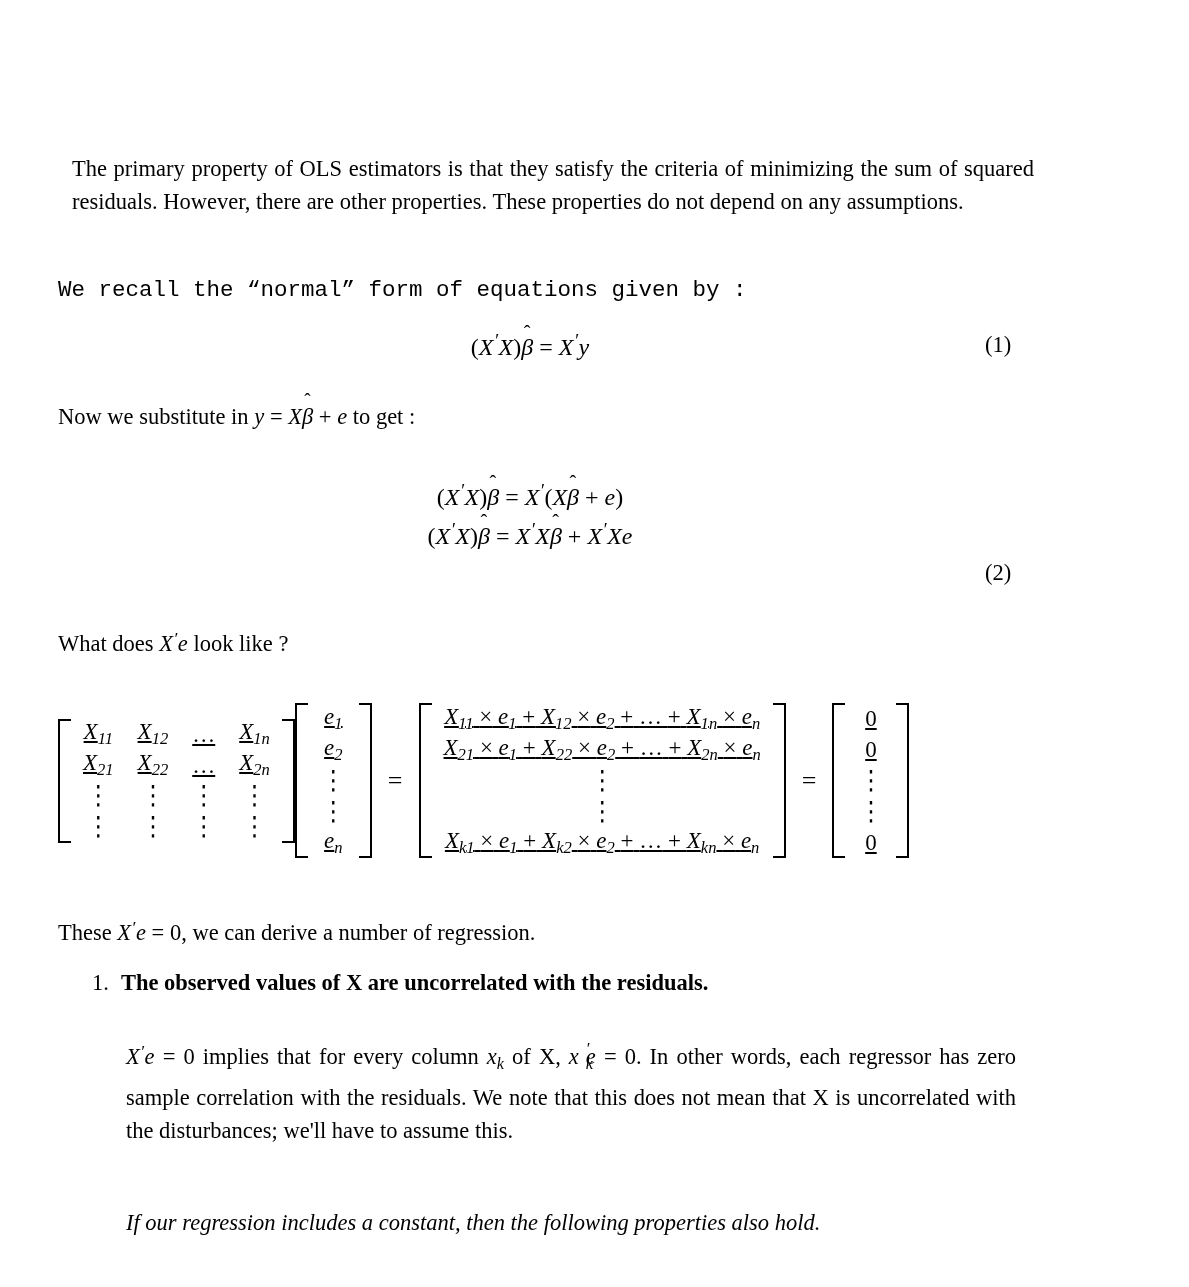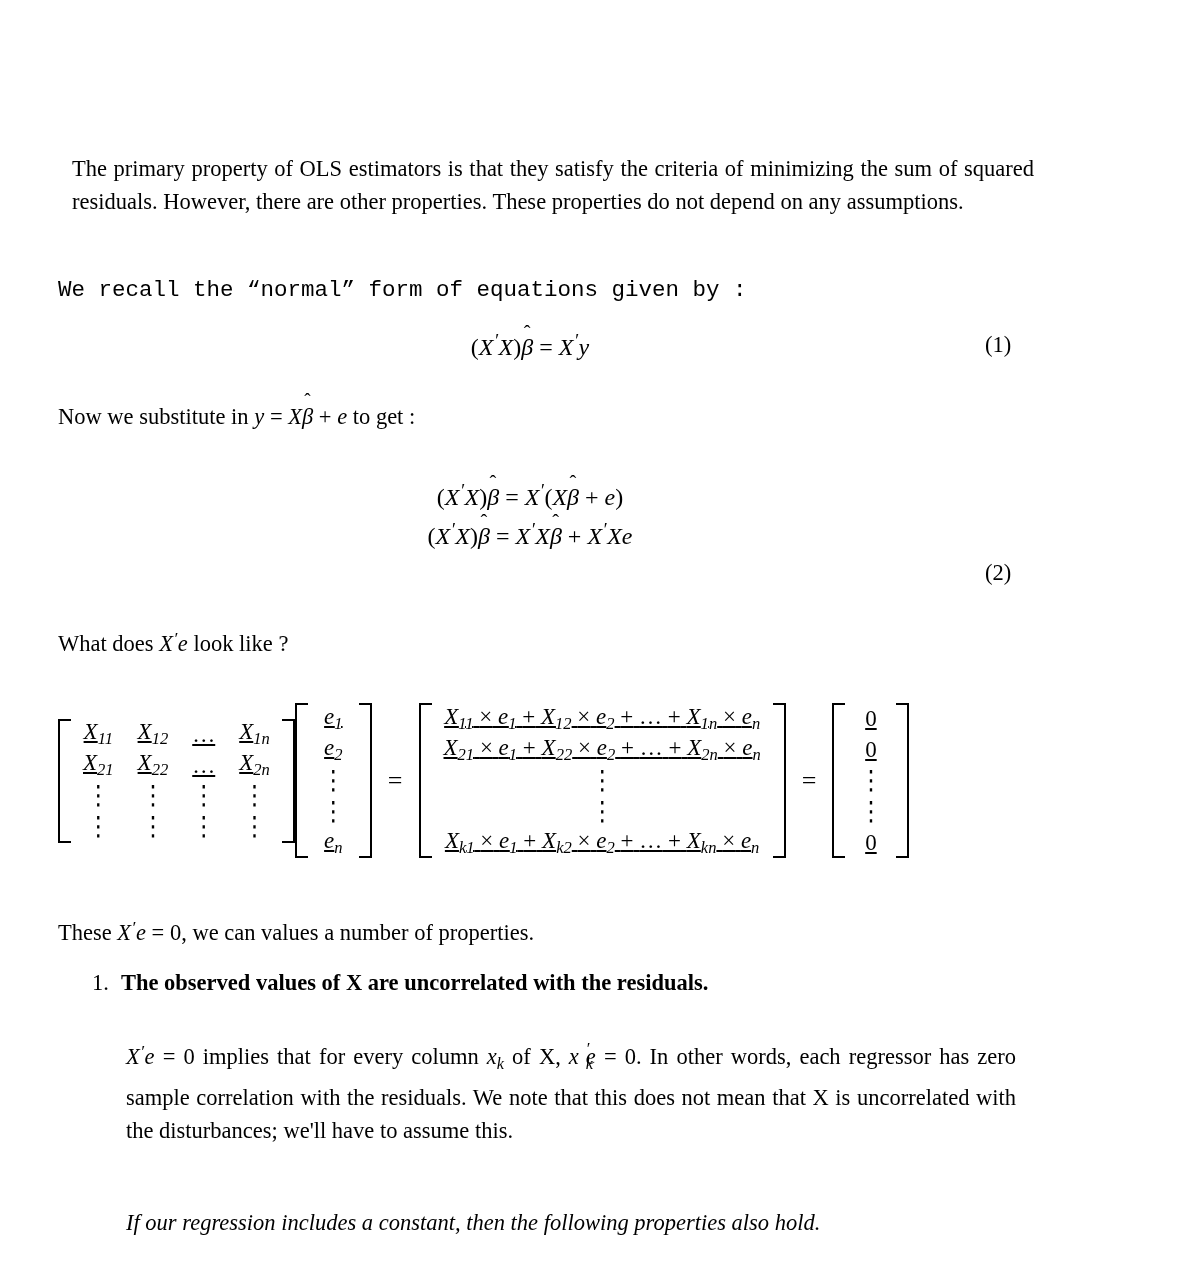--- a/index.html
+++ b/index.html
@@ -359,21 +359,21 @@
           </div>
         <div class="mrow">
             <div class="mcell"><span class="mup">0</span></div>
           </div>
       </div>
     </div>
 
   </div>
 
   <div class="para nojust" id="para-from">
-    <span>These </span><span class="mi">X</span><span class="prime">′</span><span class="mi">e</span> <span class="mup">=</span> <span class="mup">0</span><span>, we can values a number of properties.</span>
+    <span>These </span><span class="mi">X</span><span class="prime">′</span><span class="mi">e</span> <span class="mup">=</span> <span class="mup">0</span><span>, we can derive a number of regression.</span>
   </div>
 
   <div id="list-item-1">
     <span class="lnum">1.</span>
     <span>The observed values of X are uncorrelated with the residuals.</span>
   </div>
 
   <div id="para-detail">
     <span class="mi">X</span><span class="prime">′</span><span class="mi">e</span> <span class="mup">=</span> <span class="mup">0</span><span> implies that for every column </span><span class="mi">x</span><span class="sub">k</span><span> of X, </span><span class="xpk"><span class="mi">x</span><span class="pk-prime">′</span><span class="pk-sub">k</span></span><span class="mi">e</span><span> = 0. In other words, each regressor has zero sample correlation with the residuals. We note that this does not mean that X is uncorrelated with the disturbances; we'll have to assume this.</span>
   </div>

